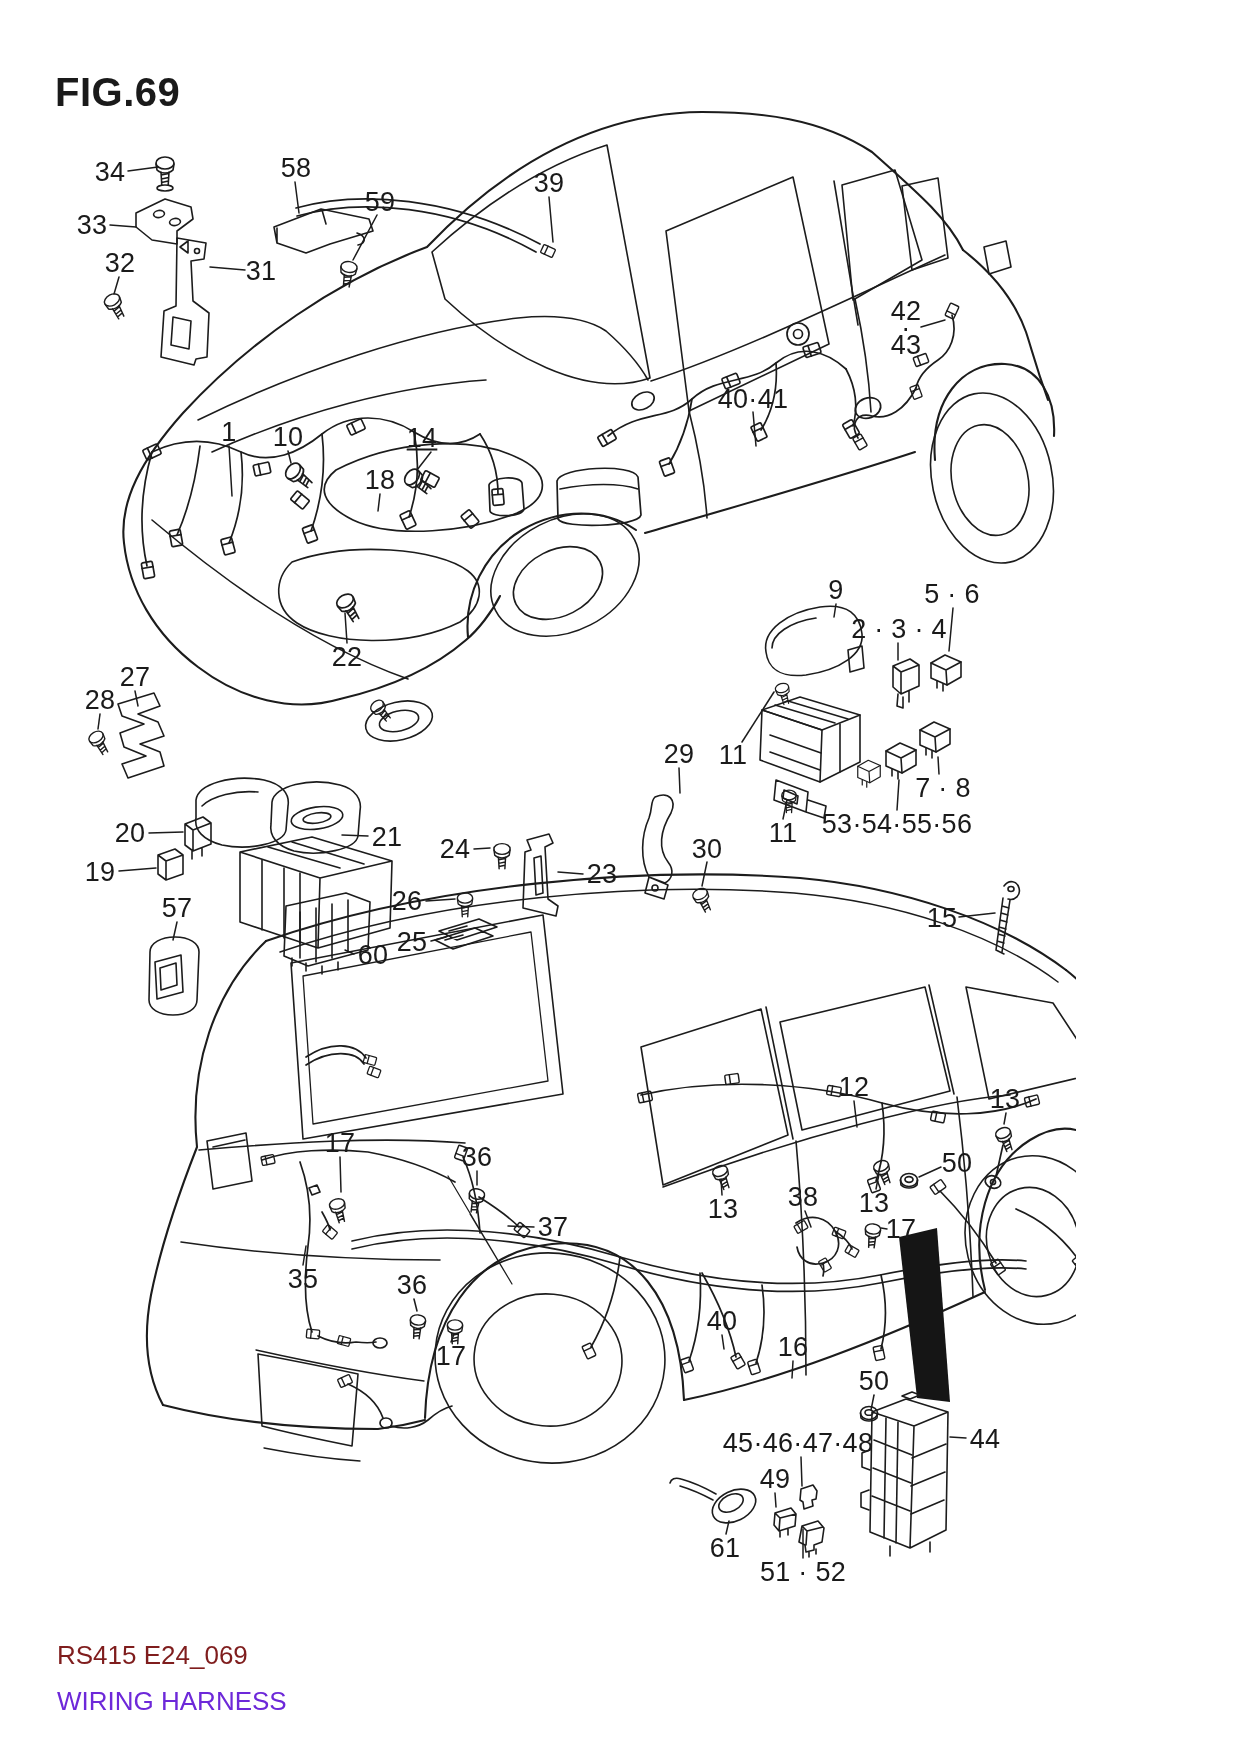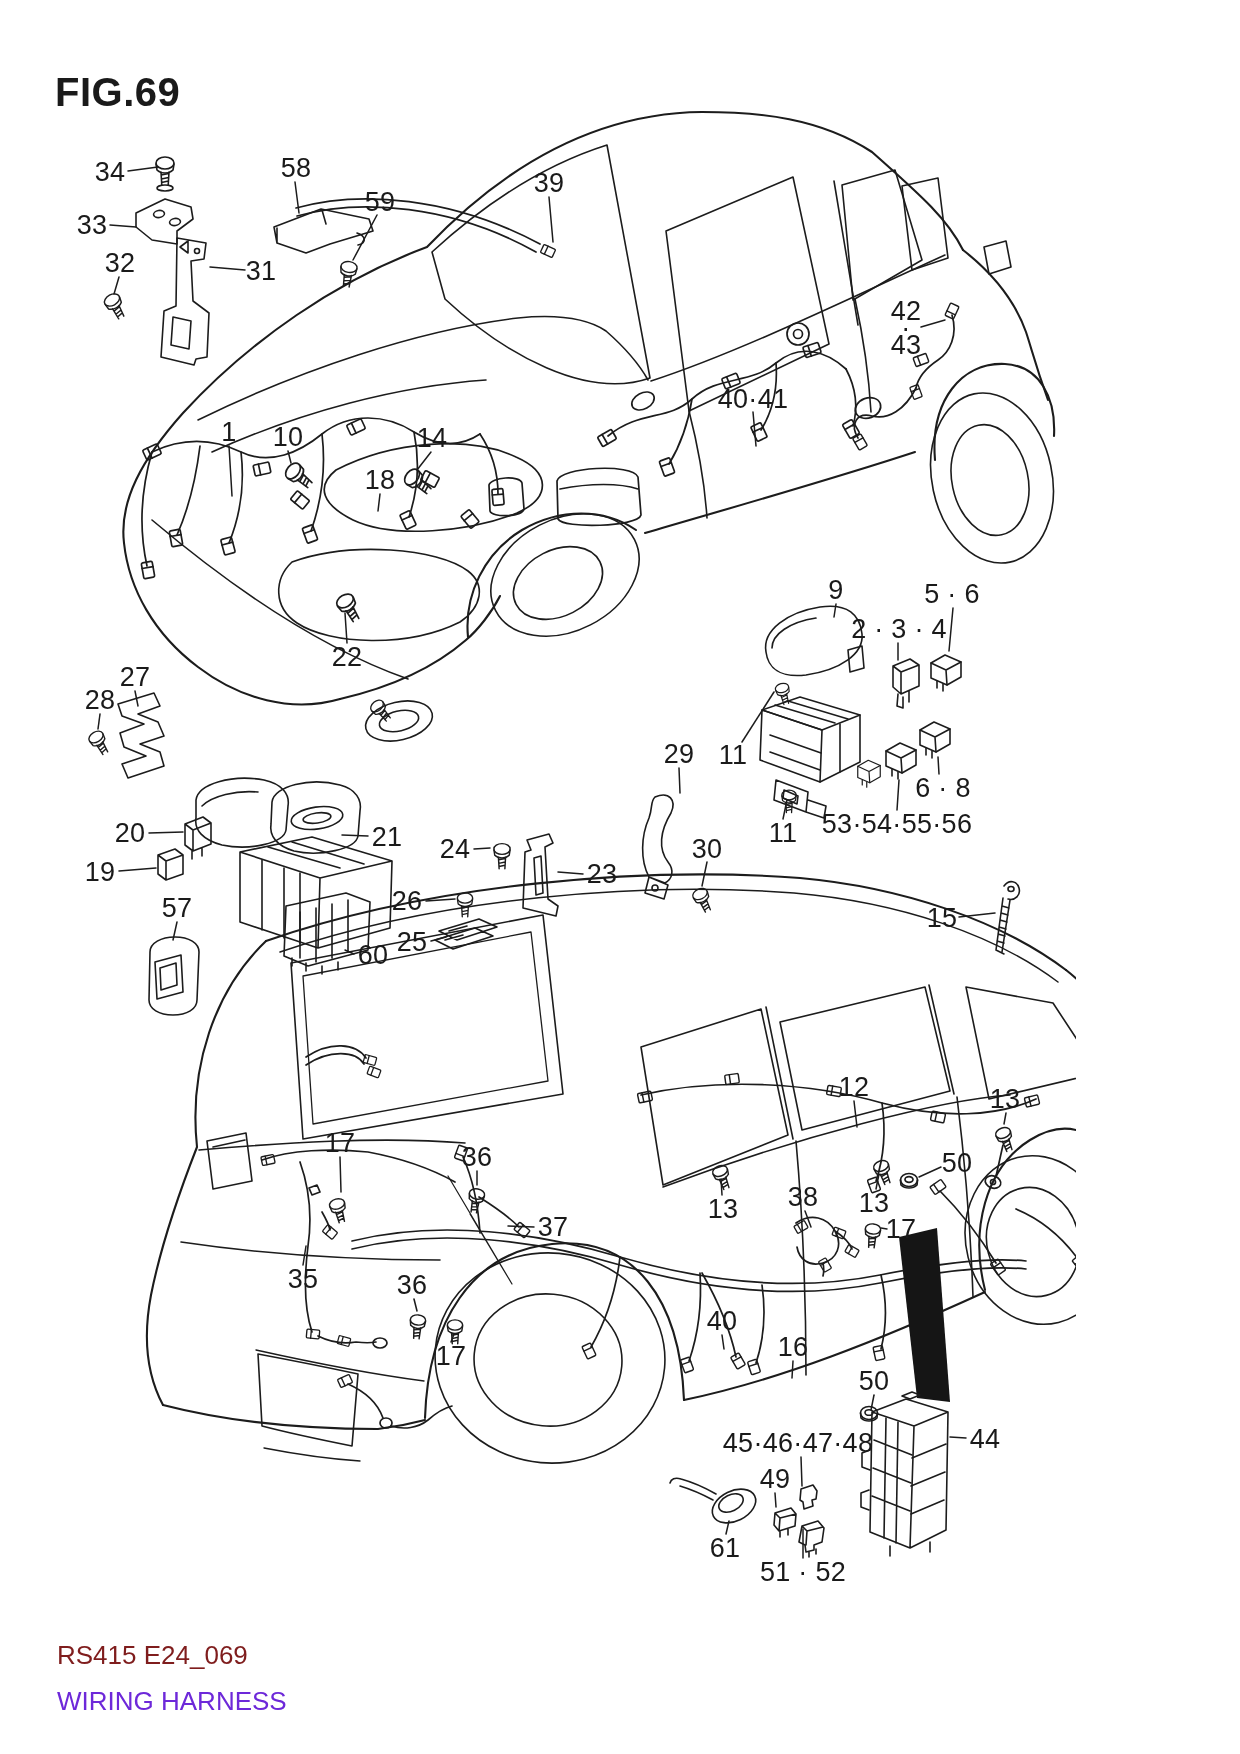--- a/index.html
+++ b/index.html
@@ -383,29 +383,29 @@
       <span class="callout" style="left: 296px; top: 168px;">58</span>
       <span class="callout" style="left: 380px; top: 202px;">59</span>
       <span class="callout" style="left: 261px; top: 271px;">31</span>
       <span class="callout" style="left: 549px; top: 183px;">39</span>
       <span class="callout" style="left: 906px; top: 311px;">42</span>
       <span class="callout" style="left: 906px; top: 328px;">·</span>
       <span class="callout" style="left: 906px; top: 345px;">43</span>
       <span class="callout" style="left: 753px; top: 399px; text-align: right;">40·41</span>
       <span class="callout" style="left: 229px; top: 432px;">1</span>
       <span class="callout" style="left: 288px; top: 437px;">10</span>
-      <span class="callout" style="left: 432px; top: 438px;">14</span>
+      <span class="callout" style="left: 422px; top: 438px; text-decoration: underline;">14</span>
       <span class="callout" style="left: 380px; top: 480px;">18</span>
       <span class="callout" style="left: 347px; top: 657px;">22</span>
       <span class="callout" style="left: 836px; top: 590px;">9</span>
       <span class="callout" style="left: 899px; top: 629px;">2 · 3 · 4</span>
       <span class="callout" style="left: 952px; top: 594px;">5 · 6</span>
       <span class="callout" style="left: 679px; top: 754px;">29</span>
       <span class="callout" style="left: 733px; top: 755px;">11</span>
-      <span class="callout" style="left: 943px; top: 788px;">6 · 8</span>
+      <span class="callout" style="left: 943px; top: 788px;">7 · 8</span>
       <span class="callout" style="left: 897px; top: 824px;">53·54·55·56</span>
       <span class="callout" style="left: 783px; top: 833px;">11</span>
       <span class="callout" style="left: 707px; top: 849px;">30</span>
       <span class="callout" style="left: 942px; top: 918px;">15</span>
       <span class="callout" style="left: 135px; top: 677px;">27</span>
       <span class="callout" style="left: 100px; top: 700px;">28</span>
       <span class="callout" style="left: 130px; top: 833px;">20</span>
       <span class="callout" style="left: 100px; top: 872px;">19</span>
       <span class="callout" style="left: 387px; top: 837px;">21</span>
       <span class="callout" style="left: 177px; top: 908px;">57</span>

